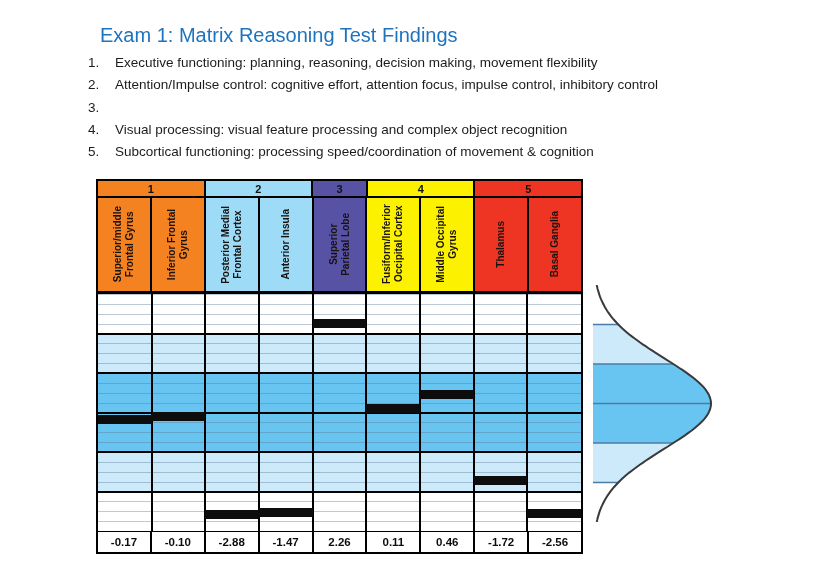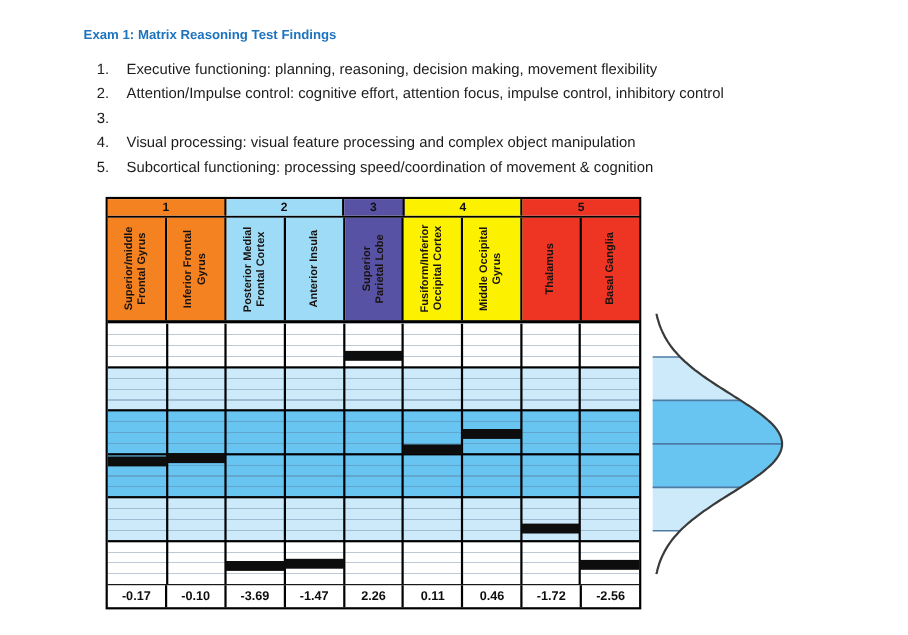--- a/index.html
+++ b/index.html
@@ -1,18 +1,18 @@
 <!DOCTYPE html>
 <html><head>
 <meta charset="utf-8">
 <style>
   html,body{margin:0;padding:0;background:#ffffff;}
   .page{position:relative;width:825px;height:577px;background:#ffffff;overflow:hidden;
         font-family:"Liberation Sans",sans-serif;}
-  .title{position:absolute;left:76px;top:24px;font-size:12px;font-weight:bold;color:#1e73be;}
+  .title{position:absolute;left:100px;top:24px;font-size:20px;font-weight:normal;color:#1e73be;}
   .findings{position:absolute;left:88px;top:52px;width:660px;}
   .finding-item{display:flex;font-size:13.5px;color:#1c1c1c;line-height:22.3px;}
   .finding-item .num{width:27px;flex:0 0 27px;}
   .chart-wrap{position:absolute;left:96px;top:179px;}
   .z-table{position:relative;width:487px;border:2px solid #000;box-sizing:border-box;background:#fff;}
   .group-row{display:flex;height:15px;border-bottom:2px solid #000;}
   .group-cell{display:flex;align-items:center;justify-content:center;
               font-size:11px;font-weight:bold;color:#111;border-right:2px solid #000;box-sizing:border-box;}
   .group-cell:last-child{border-right:none;}
   .header-row{display:flex;height:93px;border-bottom:3px solid #000;}
@@ -46,21 +46,21 @@
       </div>
       <div class="finding-item">
         <span class="num">2.</span>
         <span>Attention/Impulse control: cognitive effort, attention focus, impulse control, inhibitory control</span>
       </div>
       <div class="finding-item">
         <span class="num">3.</span>
       </div>
       <div class="finding-item">
         <span class="num">4.</span>
-        <span>Visual processing: visual feature processing and complex object manipulation</span>
+        <span>Visual processing: visual feature processing and complex object recognition</span>
       </div>
       <div class="finding-item">
         <span class="num">5.</span>
         <span>Subcortical functioning: processing speed/coordination of movement &amp; cognition</span>
       </div>
     </div>
 
   <div class="chart-wrap">
     <div class="z-table">
       <div class="group-row">
@@ -125,21 +125,21 @@
           <div class="score-bar" style="left: 33.3333%; width: 11.1111%; top: 213.935px; background: rgb(13, 13, 13);"></div>
           <div class="score-bar" style="left: 44.4444%; width: 11.1111%; top: 24.73px; background: rgb(13, 13, 13);"></div>
           <div class="score-bar" style="left: 55.5556%; width: 11.1111%; top: 109.655px; background: rgb(13, 13, 13);"></div>
           <div class="score-bar" style="left: 66.6667%; width: 11.1111%; top: 95.83px; background: rgb(13, 13, 13);"></div>
           <div class="score-bar" style="left: 77.7778%; width: 11.1111%; top: 181.94px; background: rgb(13, 13, 13);"></div>
           <div class="score-bar" style="left: 88.8889%; width: 11.1111%; top: 215.12px; background: rgb(13, 13, 13);"></div>
         </div>
       <div class="value-row">
           <div class="value-cell">-0.17</div>
           <div class="value-cell">-0.10</div>
-          <div class="value-cell">-3.69</div>
+          <div class="value-cell">-2.88</div>
           <div class="value-cell">-1.47</div>
           <div class="value-cell">2.26</div>
           <div class="value-cell">0.11</div>
           <div class="value-cell">0.46</div>
           <div class="value-cell">-1.72</div>
           <div class="value-cell">-2.56</div>
         </div>
     </div>
     <svg class="bell-svg" width="145" height="237" viewBox="0 0 145 237">
         <defs>

